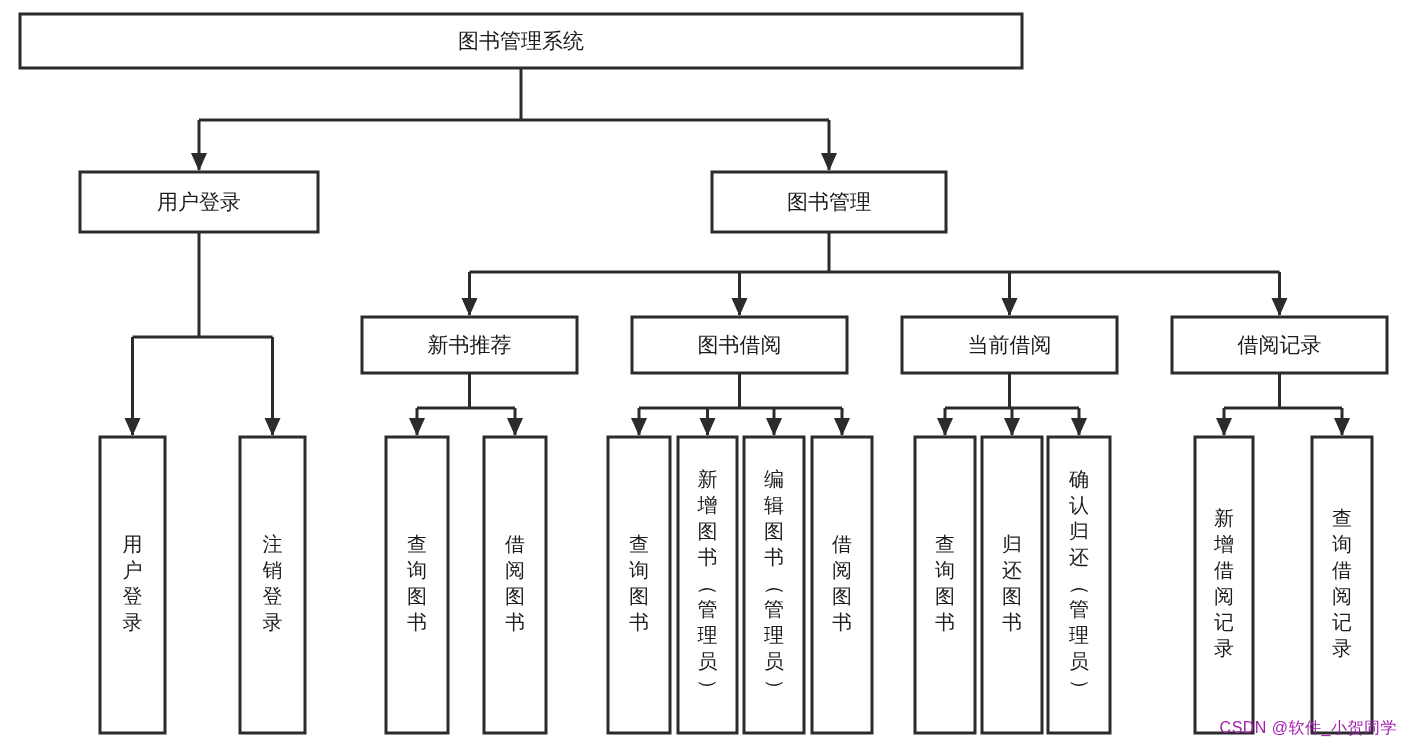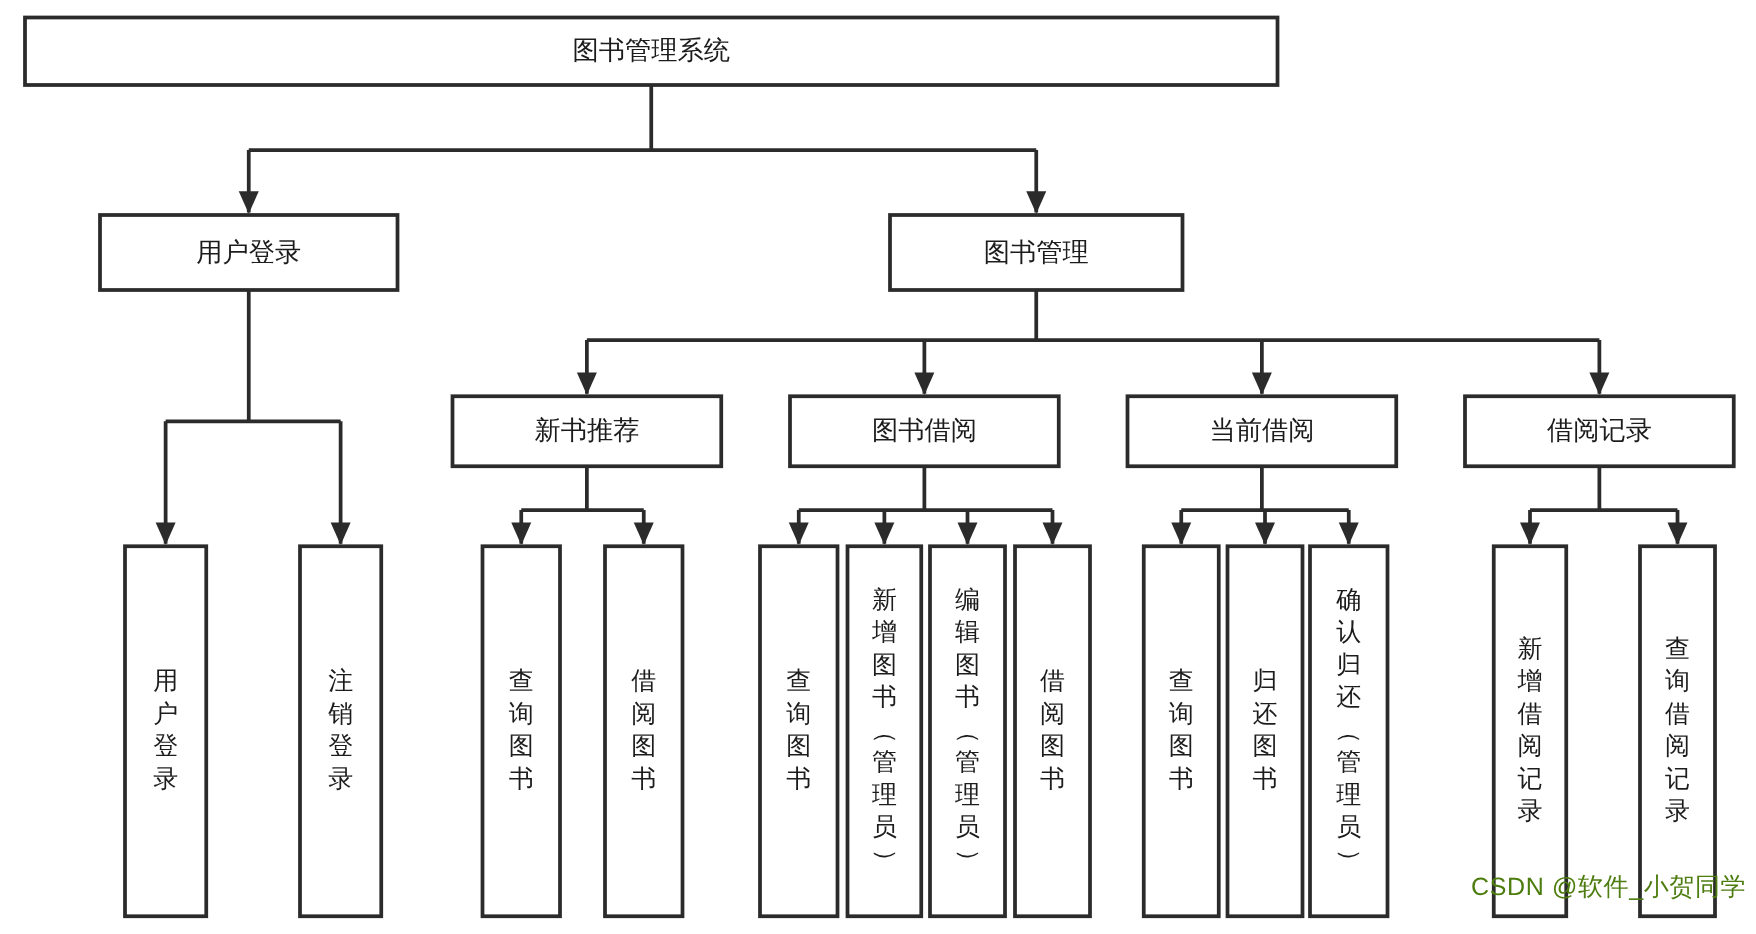--- a/index.html
+++ b/index.html
@@ -13,23 +13,23 @@
   .node-box{fill:#ffffff;stroke:#2b2b2b;stroke-width:3;}
   .connector{stroke:#2b2b2b;stroke-width:3;fill:none;stroke-linecap:butt;}
   .arrow-head{fill:#2b2b2b;stroke:none;}
   .node-label{
     font-family:"Liberation Sans","DejaVu Sans",sans-serif;
     fill:#1c1c1c;text-anchor:middle;dominant-baseline:middle;
   }
   .label-h{font-size:21px;}
   .label-v{font-size:20px;}
   .watermark{
-    position:absolute;right:8px;bottom:24px;
+    position:absolute;right:8px;bottom:8px;
     font-family:"Liberation Sans","DejaVu Sans",sans-serif;
-    font-size:20px;color:#4d7c0f;white-space:nowrap;letter-spacing:0.5px;
+    font-size:16px;color:#a21caf;white-space:nowrap;letter-spacing:0.5px;
   }
 </style>
 </head>
 <body>
 
 <div id="diagram-root">
   <svg class="diagram" viewBox="0 0 1405 747">
     <g id="connector-layer">
         <path d="M 521 68 L 521 120" class="connector"></path>
         <path d="M 199 120 L 829 120" class="connector"></path>

